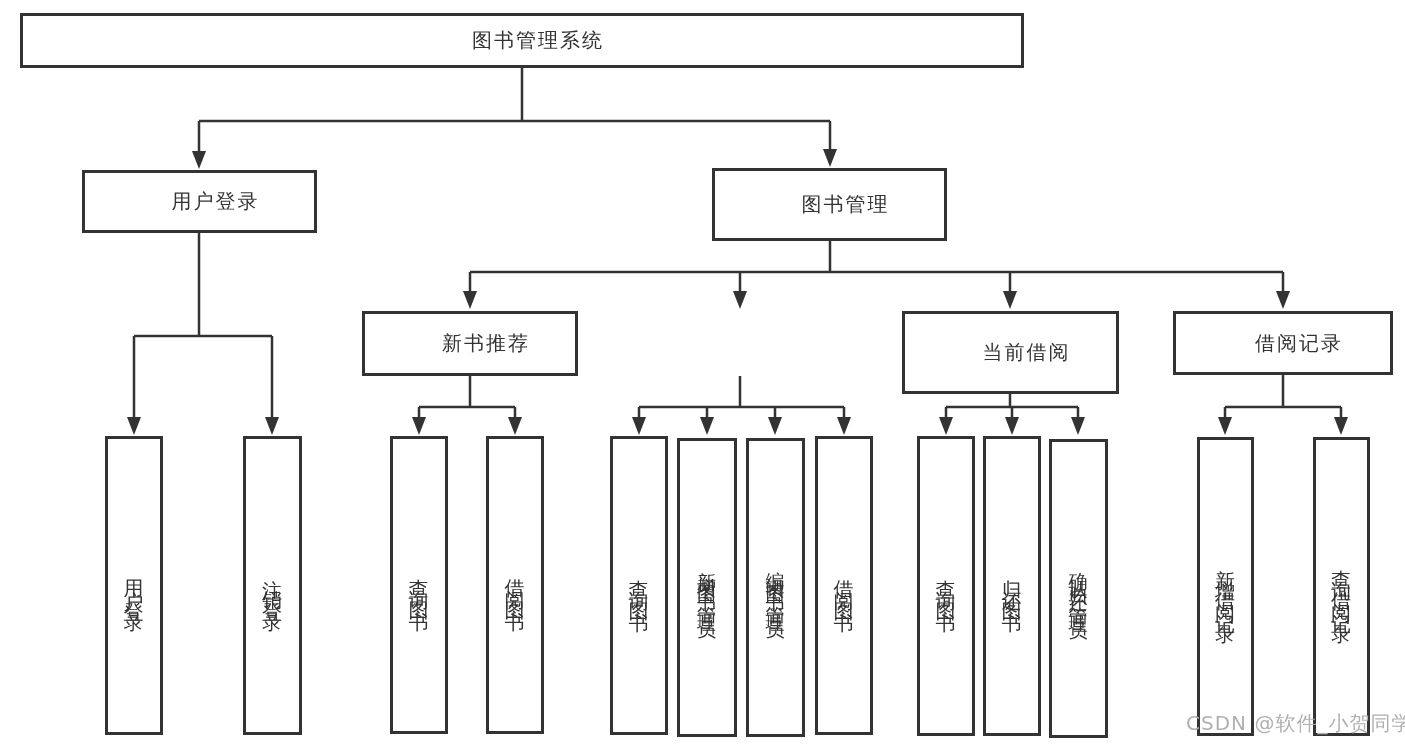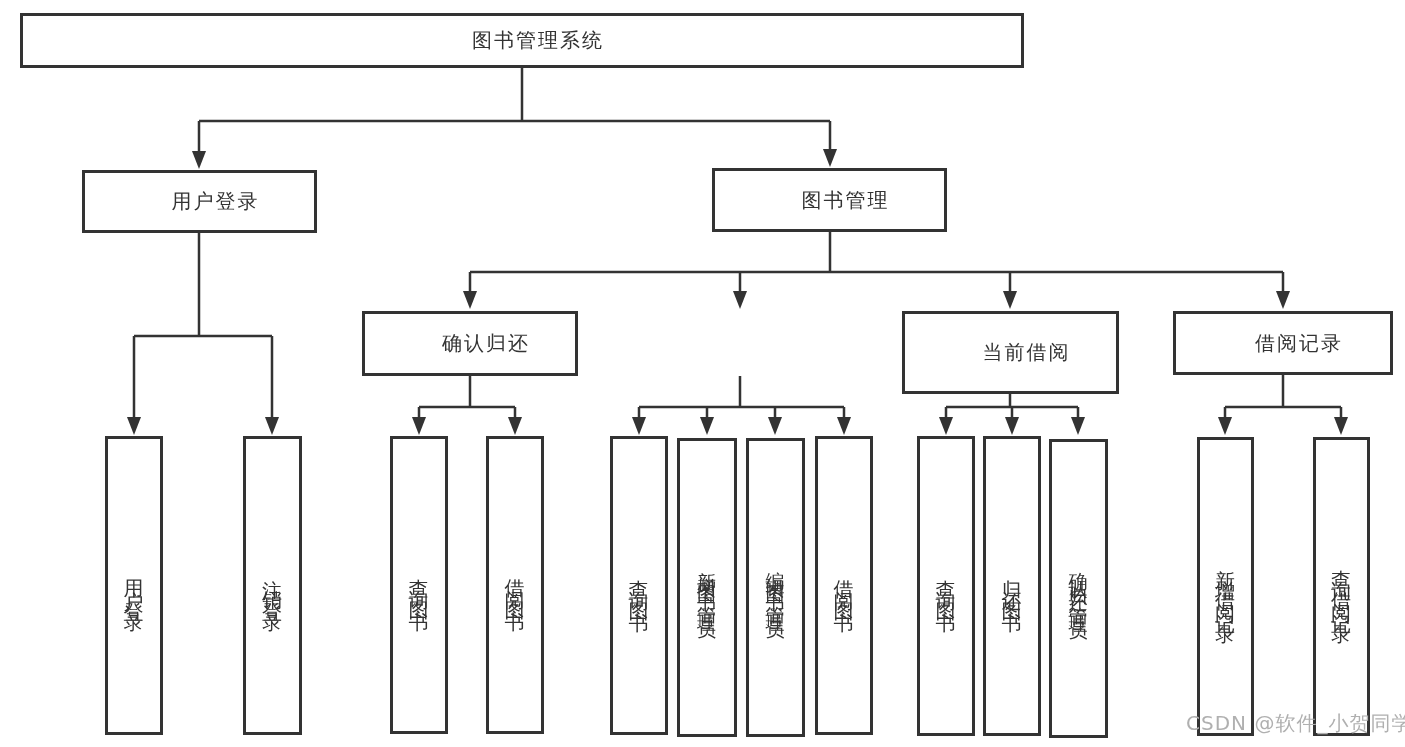--- a/index.html
+++ b/index.html
@@ -47,21 +47,21 @@
     line-height: 1;
     white-space: nowrap;
   }
   .vbox.long {
     letter-spacing: 7px;
     font-size: 19px;
   }
   
   .n-root      { left: 20px;   top: 13px;  width: 1004px; height: 55px; }
   .n-login     { left: 82px;   top: 170px; width: 235px;  height: 63px; }
-  .n-manage    { left: 712px;  top: 168px; width: 235px;  height: 64px; }
+  .n-manage    { left: 712px;  top: 168px; width: 235px;  height: 73px; }
   .n-recommend { left: 362px;  top: 311px; width: 216px;  height: 65px; }
   .n-borrow    { left: 632px;  top: 311px; width: 216px;  height: 65px; }
   .n-current   { left: 902px;  top: 311px; width: 217px;  height: 83px; }
   .n-records   { left: 1173px; top: 311px; width: 220px;  height: 64px; }
 
   .v-user-login     { left: 105px;  top: 436px; width: 58px; height: 299px; }
   .v-logout         { left: 243px;  top: 436px; width: 59px; height: 299px; }
   .v-rec-query      { left: 390px;  top: 436px; width: 58px; height: 298px; }
   .v-rec-borrow     { left: 486px;  top: 436px; width: 58px; height: 298px; }
   .v-bor-query      { left: 610px;  top: 436px; width: 58px; height: 299px; }
@@ -152,21 +152,21 @@
   </div>
 
   <div class="box vbox v-user-login">
     <span>用户登录</span>
   </div>
   <div class="box vbox v-logout">
     <span>注销登录</span>
   </div>
 
   <div class="box hbox n-recommend">
-    <span>确认归还</span>
+    <span>新书推荐</span>
   </div>
   <div class="box hbox n-current">
     <span>当前借阅</span>
   </div>
   <div class="box hbox n-records">
     <span>借阅记录</span>
   </div>
 
   <div class="box vbox v-rec-query">
     <span>查询图书</span>

